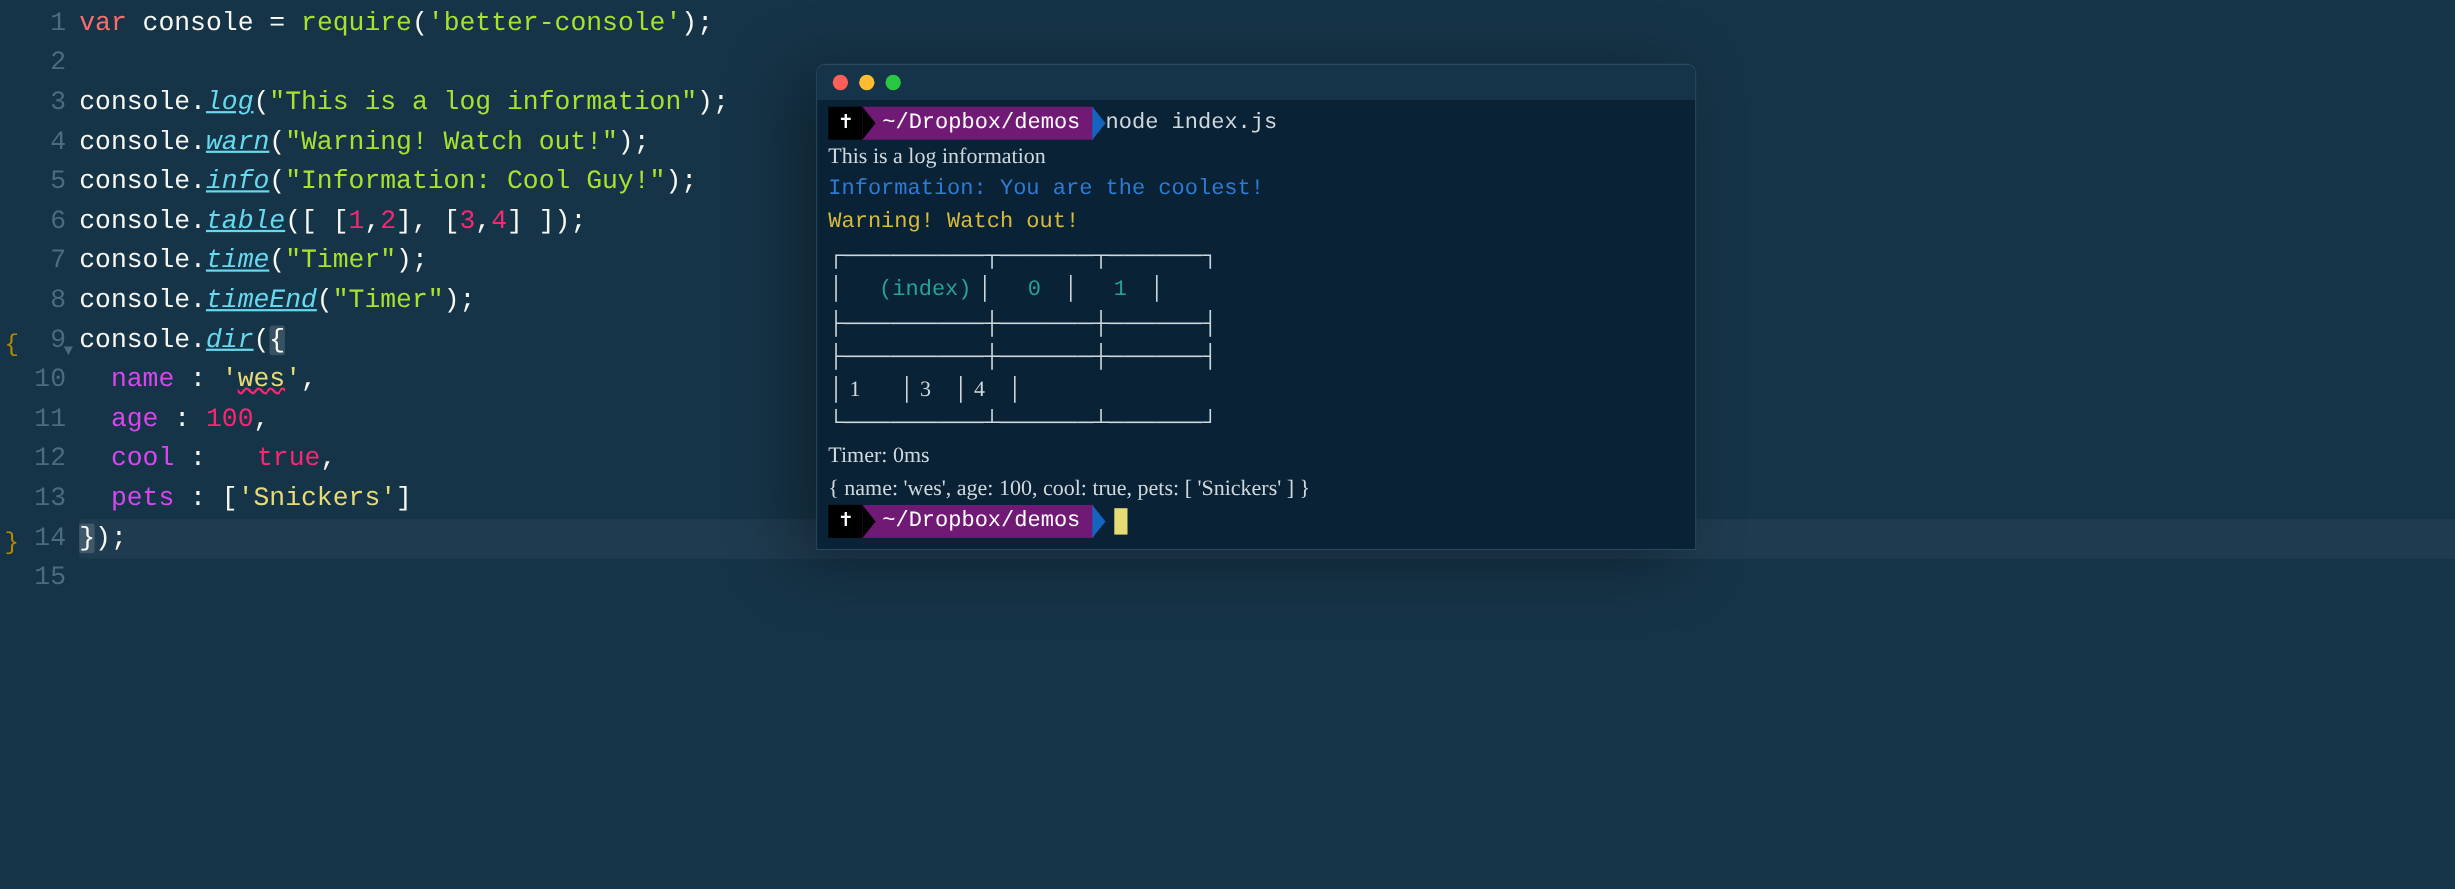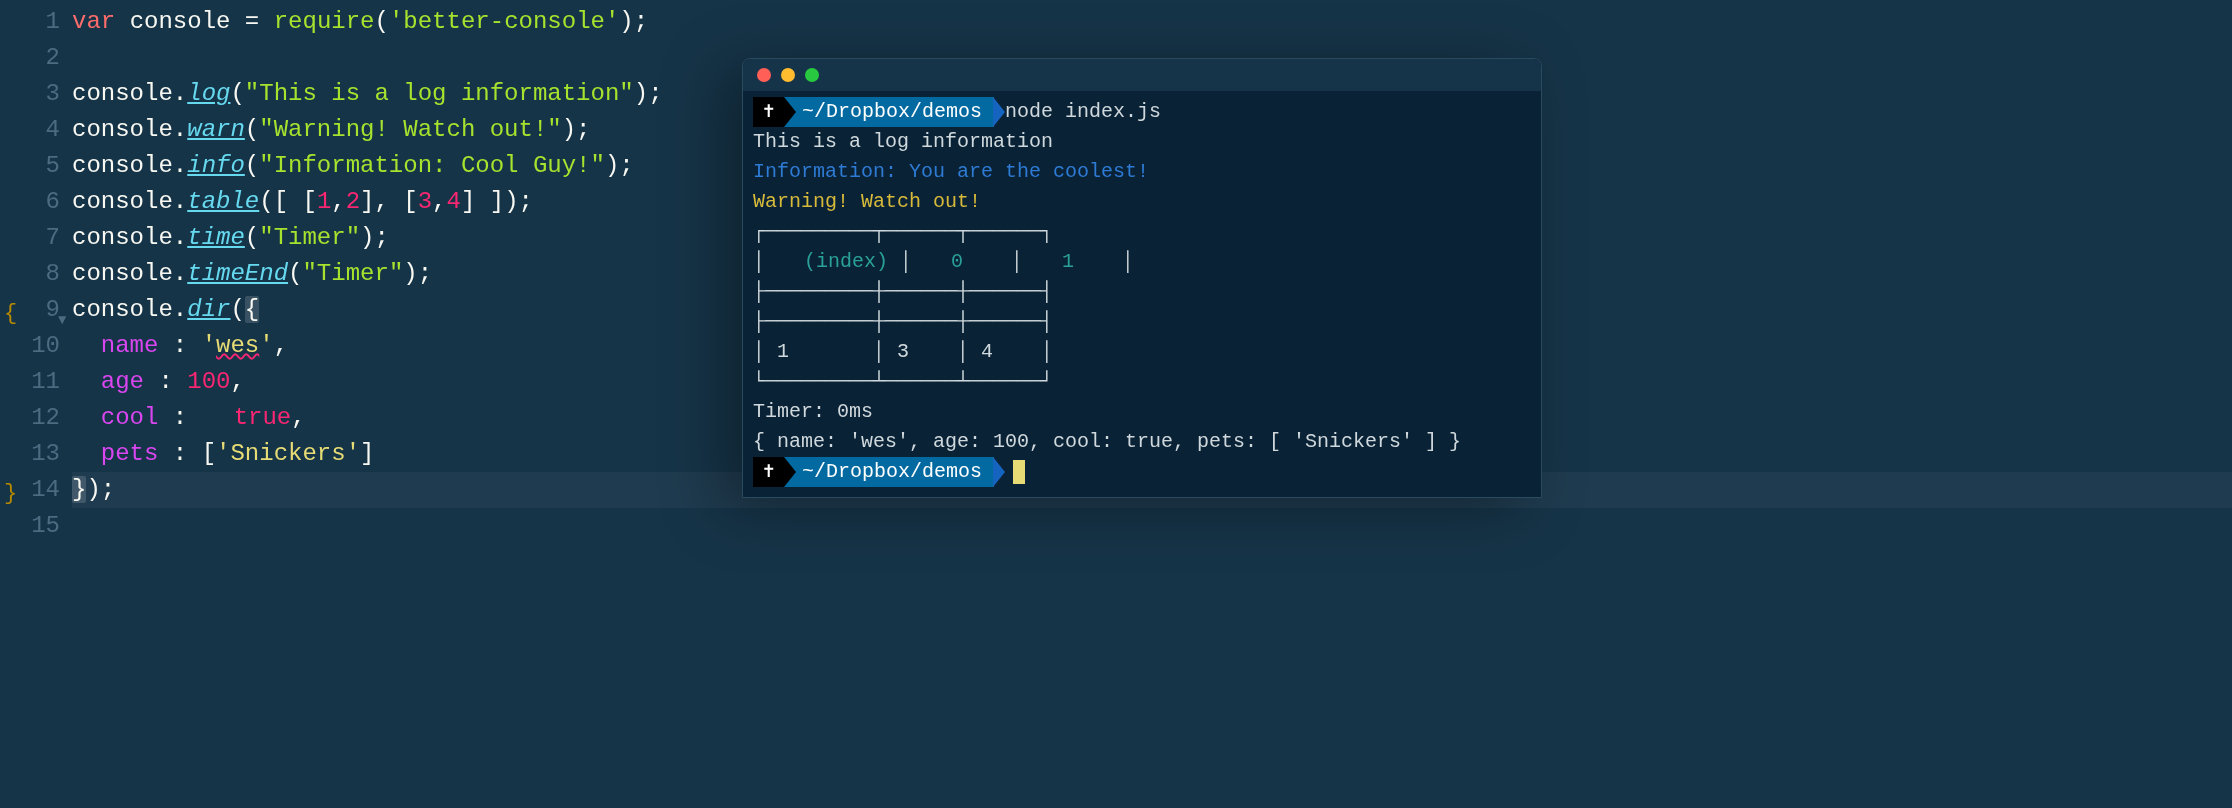--- a/index.html
+++ b/index.html
@@ -102,21 +102,21 @@
     font-size: 20px;
     line-height: 30px;
   }
   .term-body .trow { white-space: pre; }
 
   .prompt-seg1 {
     background: #000; color: #fff;
     padding: 0 10px;
   }
   .prompt-seg2 {
-    background: #0369a1; color: #fff;
+    background: #701a75; color: #fff;
     padding: 0 12px 0 8px;
   }
   .prompt-arrow1 {
     display:inline-block; width:0;height:0;
     border-top:15px solid transparent;
     border-bottom:15px solid transparent;
     border-left:12px solid #000;
     vertical-align: top;
     margin-left:-1px;
     position: relative; z-index:2;
@@ -125,21 +125,21 @@
     display:inline-block; width:0;height:0;
     border-top:15px solid transparent;
     border-bottom:15px solid transparent;
     border-left:12px solid #1565c0;
     vertical-align: top;
     margin-left:-1px;
   }
   .promptline { display:flex; align-items:center; height:30px;}
   .promptline .cmd { color:#cfd8dc;}
 
-  .out-white  { color:#cfd8dc; }
+  .out-white  { color:#cfd8dc;font-family:Liberation Serif, serif; }
   .out-yellow { color:#d7ba3a; }
   .out-cyan   { color:#2d7bd4; }
   .out-header { color:#2aa198;margin-left:27px; }
   .cursor { display:inline-block; width:12px; height:24px; background:#e6db74; vertical-align:middle; margin-left:8px;}
 </style>
 </head>
 <body>
 
 <div class="editor">
   <div class="gutter" id="gutter">

